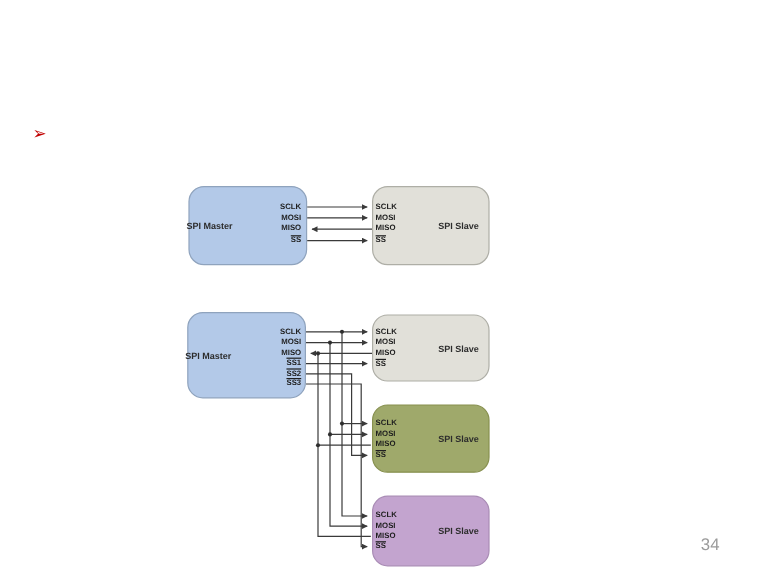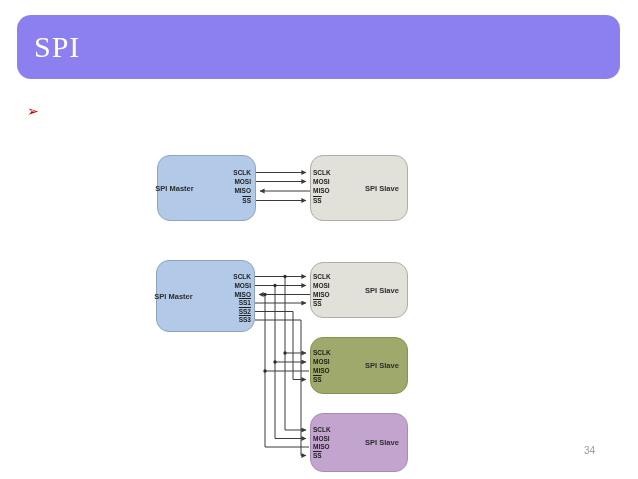--- a/index.html
+++ b/index.html
@@ -18,30 +18,27 @@
   .master{background:#b3c9e8;border-color:#8fa3bd;padding-right:64px;}
   .slave{padding-left:46px;}
   .slave-gray{background:#e1e0d9;border-color:#aeaea6;}
   .slave-olive{background:#9fa96b;border-color:#87904f;}
   .slave-purple{background:#c3a4cf;border-color:#a98cb5;}
   .pin{position:absolute;font-size:6.5px;font-weight:bold;color:#1f1f1f;line-height:8px;
        height:8px;margin-top:-4px;white-space:nowrap;}
   .pin.right{text-align:right;}
   .pin.ov{text-decoration:overline;}
   .wires{position:absolute;left:0;top:0;pointer-events:none;}
-  .pagenum{position:absolute;left:584px;top:445px;font-size:10px;color:#9b9b9b;}
+  .pagenum{position:absolute;left:584px;top:445px;font-size:14px;color:#9b9b9b;}
 </style>
 </head>
 <body>
 
 <div class="slide">
 
-  <div class="titlebar">
-    <span class="title">SPI</span>
-  </div>
 
   <div class="bullet-row">
     <span class="bullet-icon">➢</span>
   </div>
 
   <div class="node master" style="left:157px;top:155px;width:99px;height:66px">
     <span class="node-label">SPI Master</span>
   </div>
   <div class="node slave slave-gray" style="left:310px;top:155px;width:98px;height:66px">
     <span class="node-label">SPI Slave</span>

